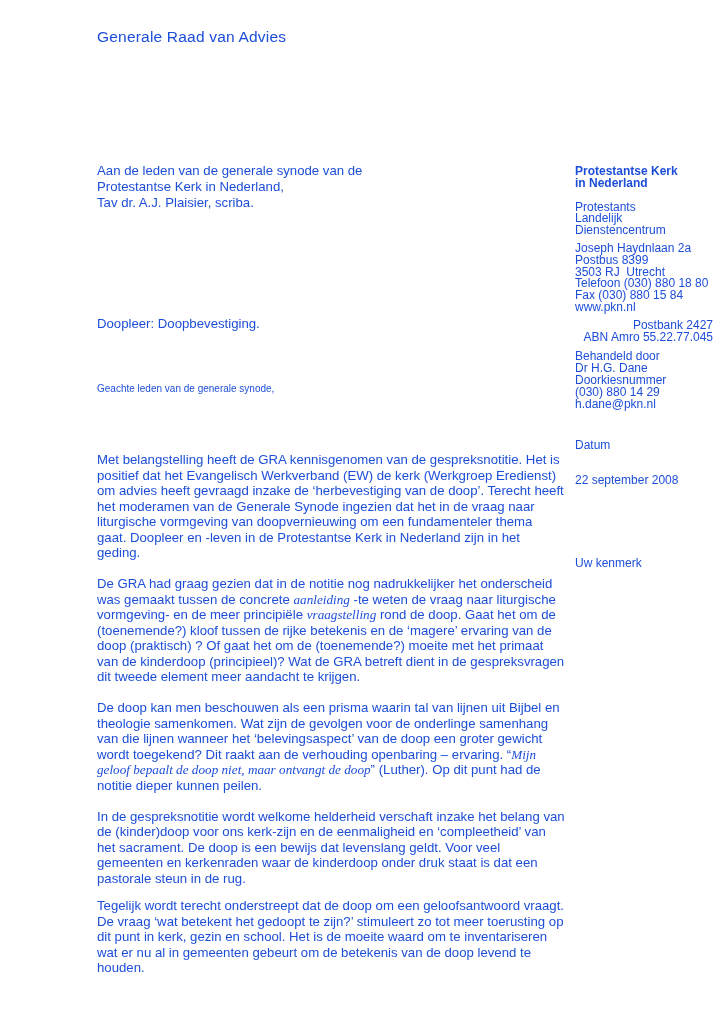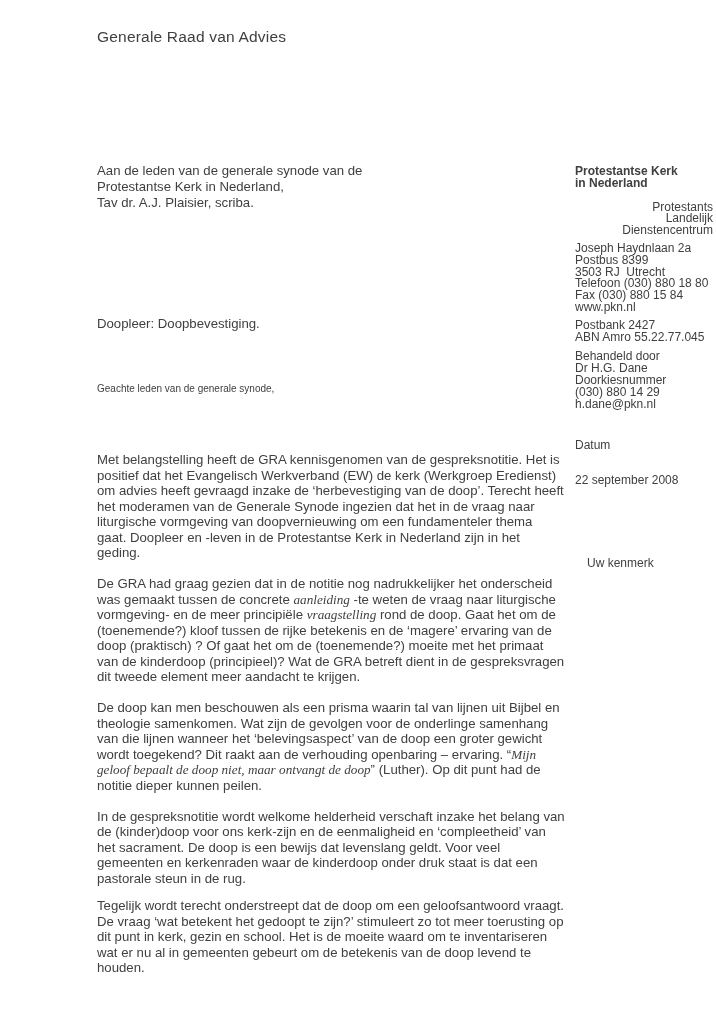--- a/index.html
+++ b/index.html
@@ -2,21 +2,21 @@
 <html><head>
 <meta charset="utf-8">
 <style>
   html, body { margin: 0; padding: 0; background: #e8e8e8; }
   .page {
     position: relative;
     width: 716px;
     height: 1013px;
     background: #ffffff;
     font-family: "Liberation Sans", sans-serif;
-    color: #404040;
+    color: #1d4ed8;
     overflow: hidden;
     margin: 0 auto;
   }
   .title {
     position: absolute;
     left: 97px;
     top: 28px;
     font-size: 15.5px;
     letter-spacing: 0.2px;
   }
@@ -53,26 +53,26 @@
   .sidebar {
     position: absolute;
     left: 575px;
     top: 166px;
     width: 138px;
     font-size: 12px;
     line-height: 11.8px;
   }
   .sidebar div { white-space: pre-wrap; }
   .sb-org { font-weight: bold; }
-  .sb-dept { margin-top: 12px; text-align: right; }
+  .sb-dept { margin-top: 12px; }
   .sb-addr { margin-top: 6px; }
-  .sb-bank { margin-top: 6px; }
+  .sb-bank { margin-top: 6px; text-align: right; }
   .sb-contact { margin-top: 8px; }
   .sb-date { margin-top: 6px; }
-  .sb-ref { margin-top: 24px; margin-left: 12px; }
+  .sb-ref { margin-top: 24px; }
 </style>
 </head>
 <body>
 
 <div class="page">
 
   <div class="title">Generale Raad van Advies</div>
 
   <div class="recipient">
       <div>Aan de leden van de generale synode van de</div>

